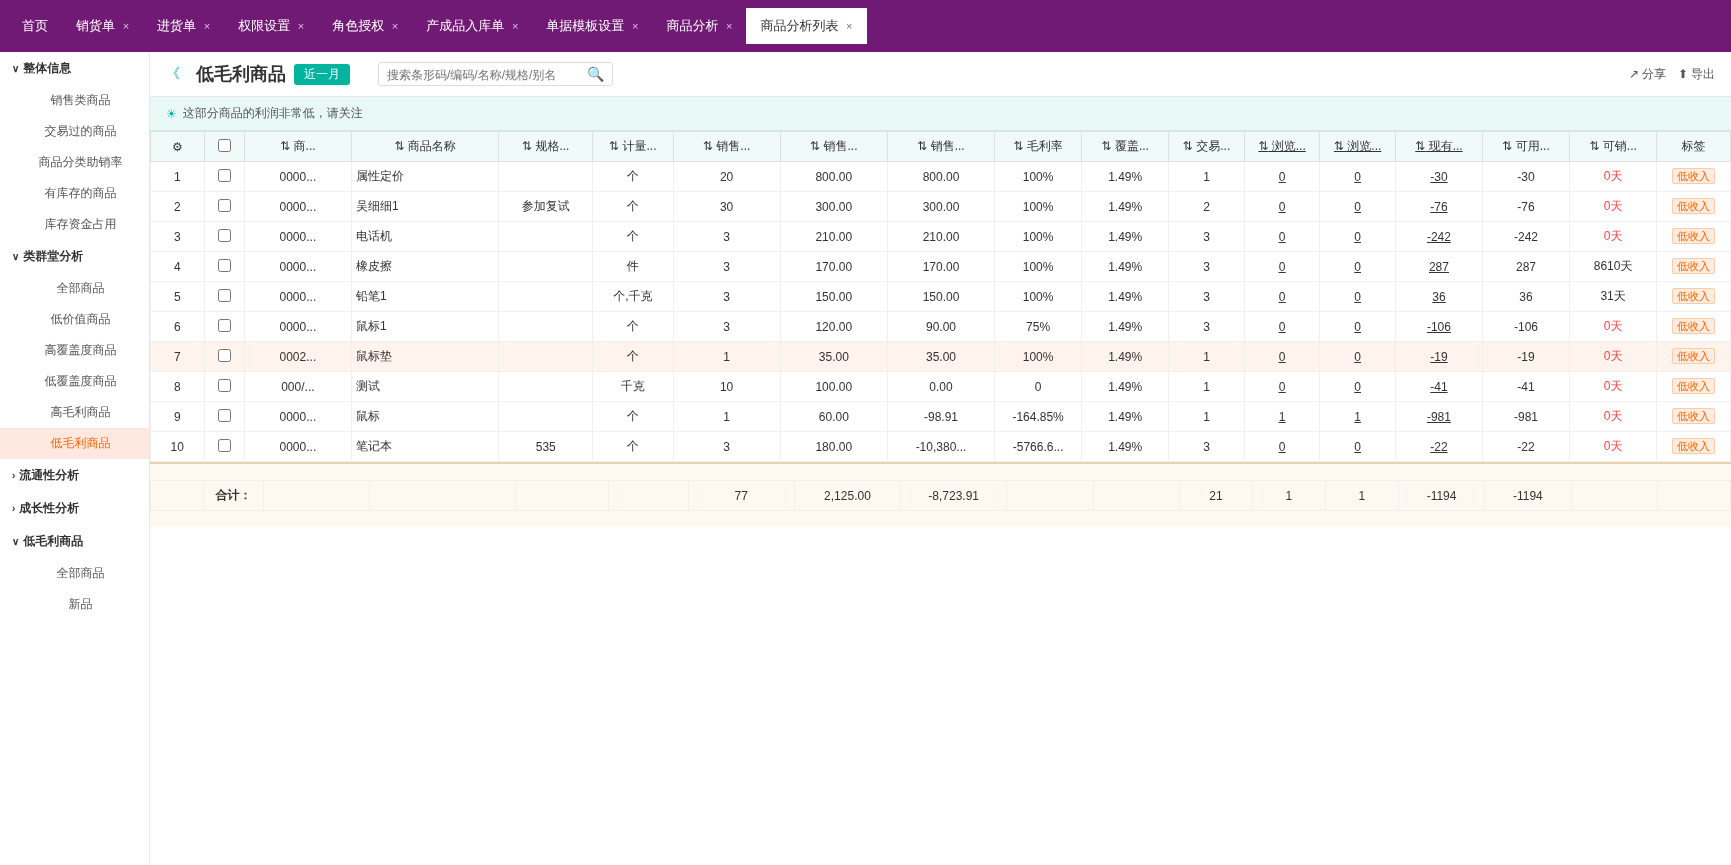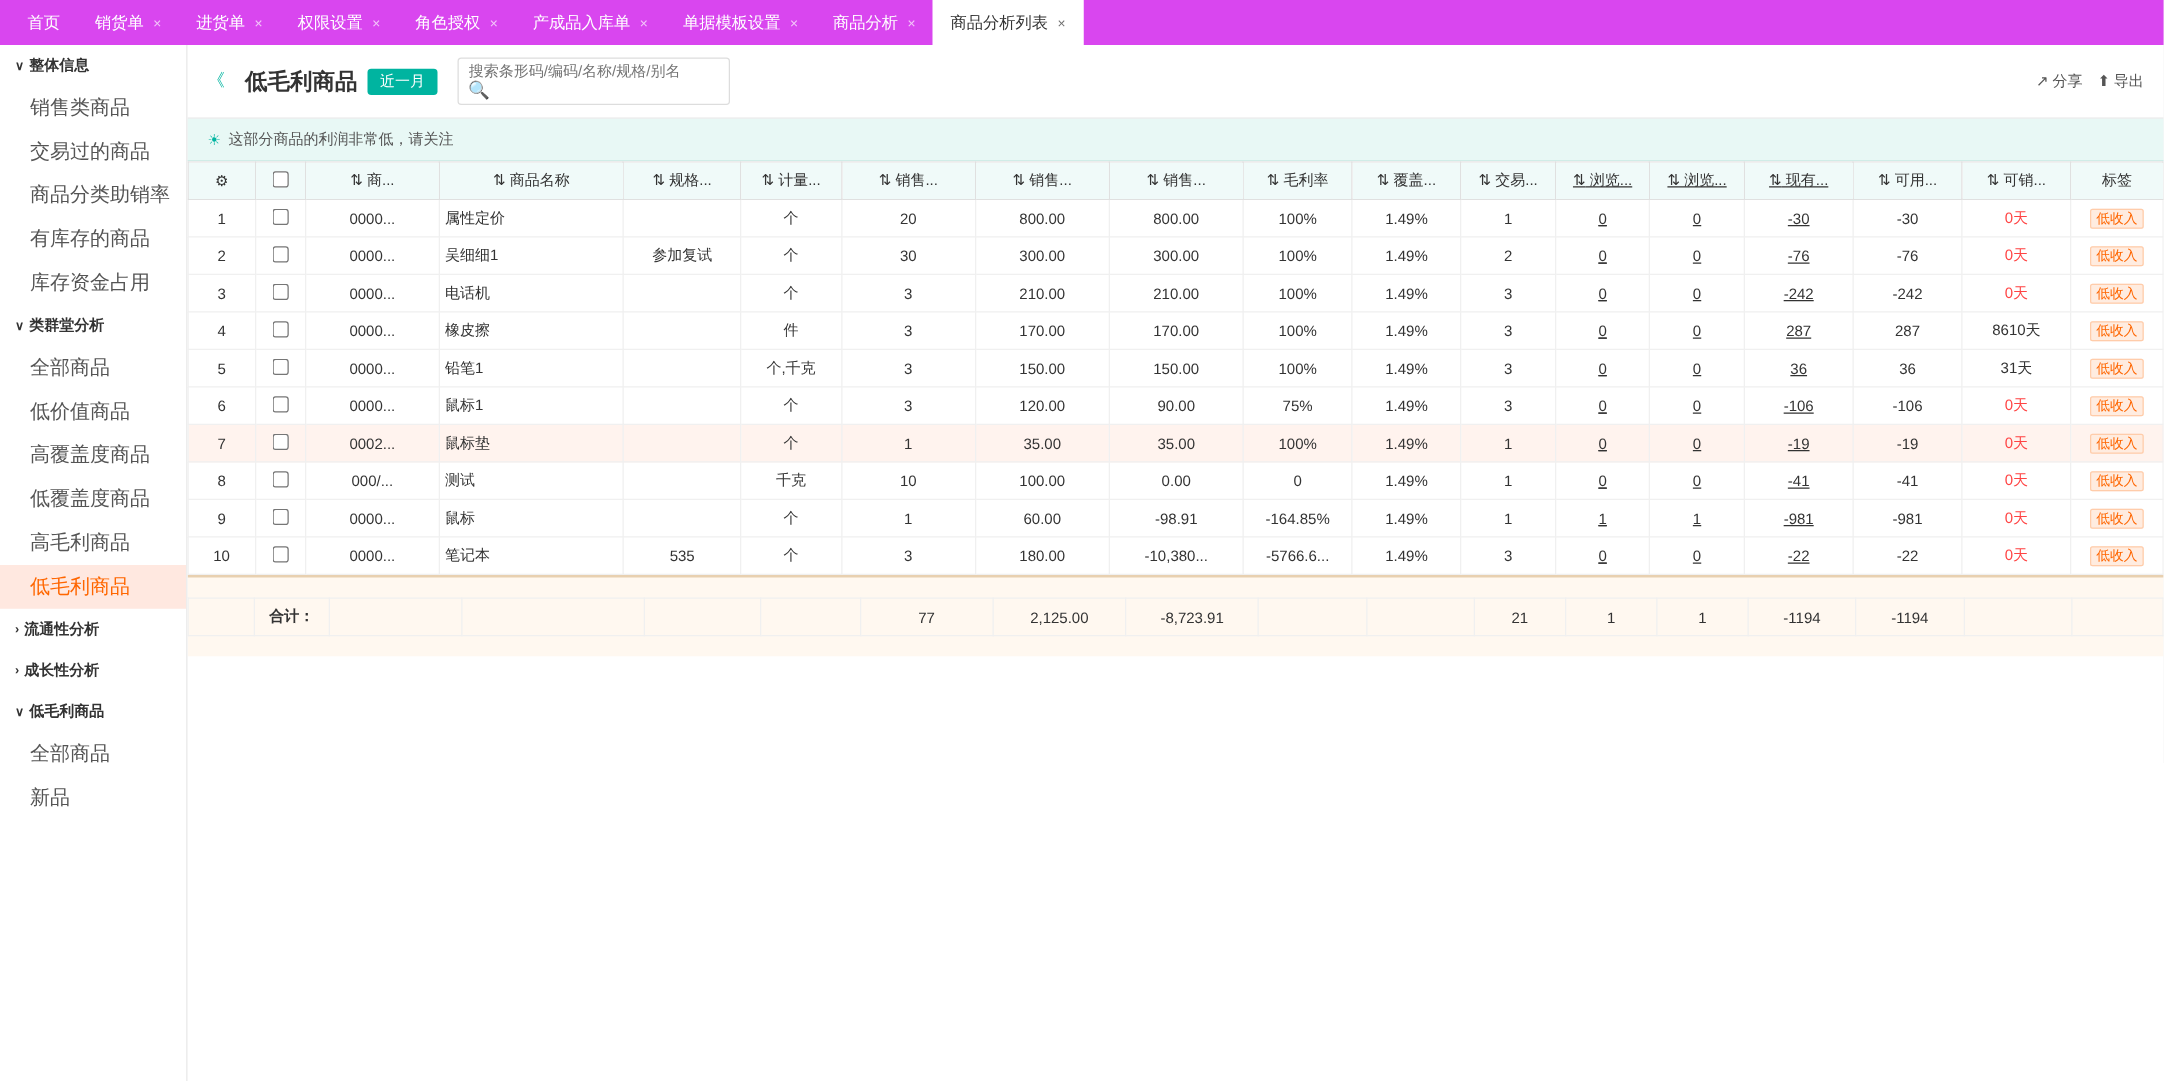--- a/index.html
+++ b/index.html
@@ -1,42 +1,42 @@
 <!DOCTYPE html>
 <html><head>
   <meta charset="utf-8">
   <style>
     * { margin: 0; padding: 0; box-sizing: border-box; }
     body { font-family: 'Microsoft YaHei', Arial, sans-serif; font-size: 12px; background: #f5f5f5; color: #333; width: 1731px; min-height: 865px; overflow-x: auto; }
 
     
-    .top-nav { background: #d946ef; display: flex; align-items: center; height: 36px; padding: 0 8px; }
+    .top-nav { background: #701a75; display: flex; align-items: center; height: 52px; padding: 0 8px; }
     .top-nav .nav-item { color: #fff; padding: 0 14px; height: 36px; line-height: 36px; cursor: pointer; font-size: 13px; white-space: nowrap; }
     .top-nav .nav-item.active { background: #fff; color: #333; }
     .top-nav .nav-item .close-x { margin-left: 4px; opacity: 0.7; font-size: 11px; }
 
     
     .layout { display: flex; height: calc(865px - 36px); }
 
     
     .sidebar { width: 150px; background: #fff; border-right: 1px solid #e8e8e8; overflow-y: auto; flex-shrink: 0; }
     .sidebar-group { }
     .sidebar-group-title { display: flex; align-items: center; padding: 8px 12px; font-size: 12px; color: #333; cursor: pointer; font-weight: bold; }
     .sidebar-group-title .arrow { margin-right: 4px; font-size: 10px; }
-    .sidebar-item { padding: 7px 12px 7px 24px; font-size: 16px; color: #555; cursor: pointer; }
+    .sidebar-item { padding: 7px 12px 7px 24px; font-size: 12px; color: #555; cursor: pointer; text-align: center; }
     .sidebar-item.active { background: #ffe8e0; color: #ff6600; }
 
     
     .main-content { flex: 1; display: flex; flex-direction: column; overflow: hidden; }
 
     
     .page-header { display: flex; align-items: center; padding: 10px 16px; background: #fff; border-bottom: 1px solid #e8e8e8; gap: 8px; }
     .page-title { font-size: 18px; font-weight: bold; color: #333; }
     .date-badge { background: #00b4a0; color: #fff; padding: 2px 10px; border-radius: 3px; font-size: 12px; cursor: pointer; }
-    .search-box { display: flex; align-items: flex-start; border: 1px solid #ddd; border-radius: 3px; padding: 3px 8px; margin-left: 8px; background: #fff; flex-direction: column; }
+    .search-box { display: flex; align-items: flex-end; border: 1px solid #ddd; border-radius: 3px; padding: 3px 8px; margin-left: 20px; background: #fff; }
     .search-box input { border: none; outline: none; font-size: 12px; width: 200px; color: #999; }
     .search-icon { color: #00b4a0; font-size: 14px; cursor: pointer; }
     .header-right { margin-left: auto; display: flex; gap: 12px; align-items: center; }
     .header-btn { display: flex; align-items: center; gap: 3px; font-size: 12px; color: #555; cursor: pointer; }
     .collapse-btn { color: #00b4a0; cursor: pointer; font-size: 14px; margin-right: 8px; }
 
     
     .notice-bar { background: #e8f8f5; padding: 8px 16px; font-size: 12px; color: #555; display: flex; align-items: center; gap: 6px; border-bottom: 1px solid #d0ece7; }
     .notice-icon { color: #00b4a0; }
 

